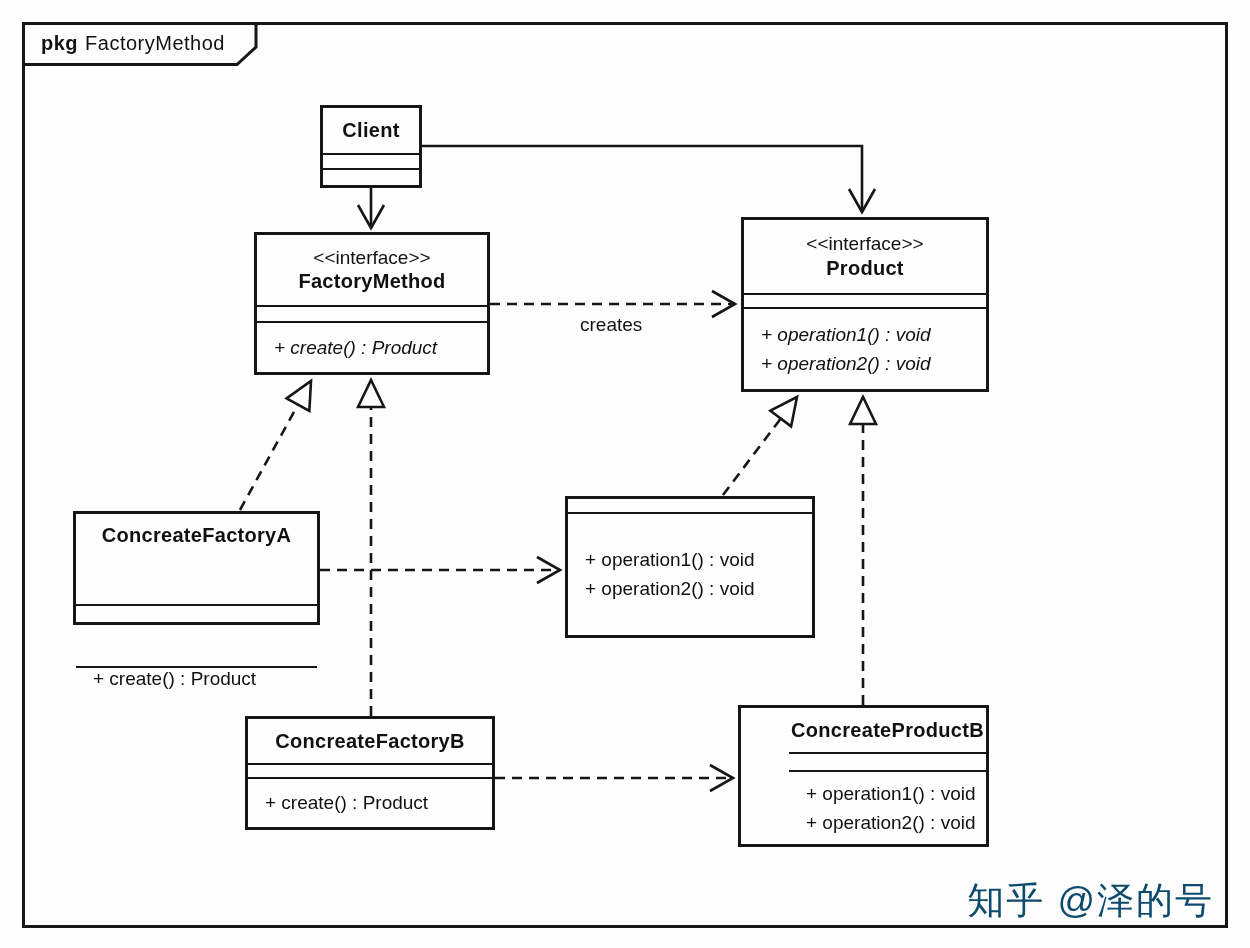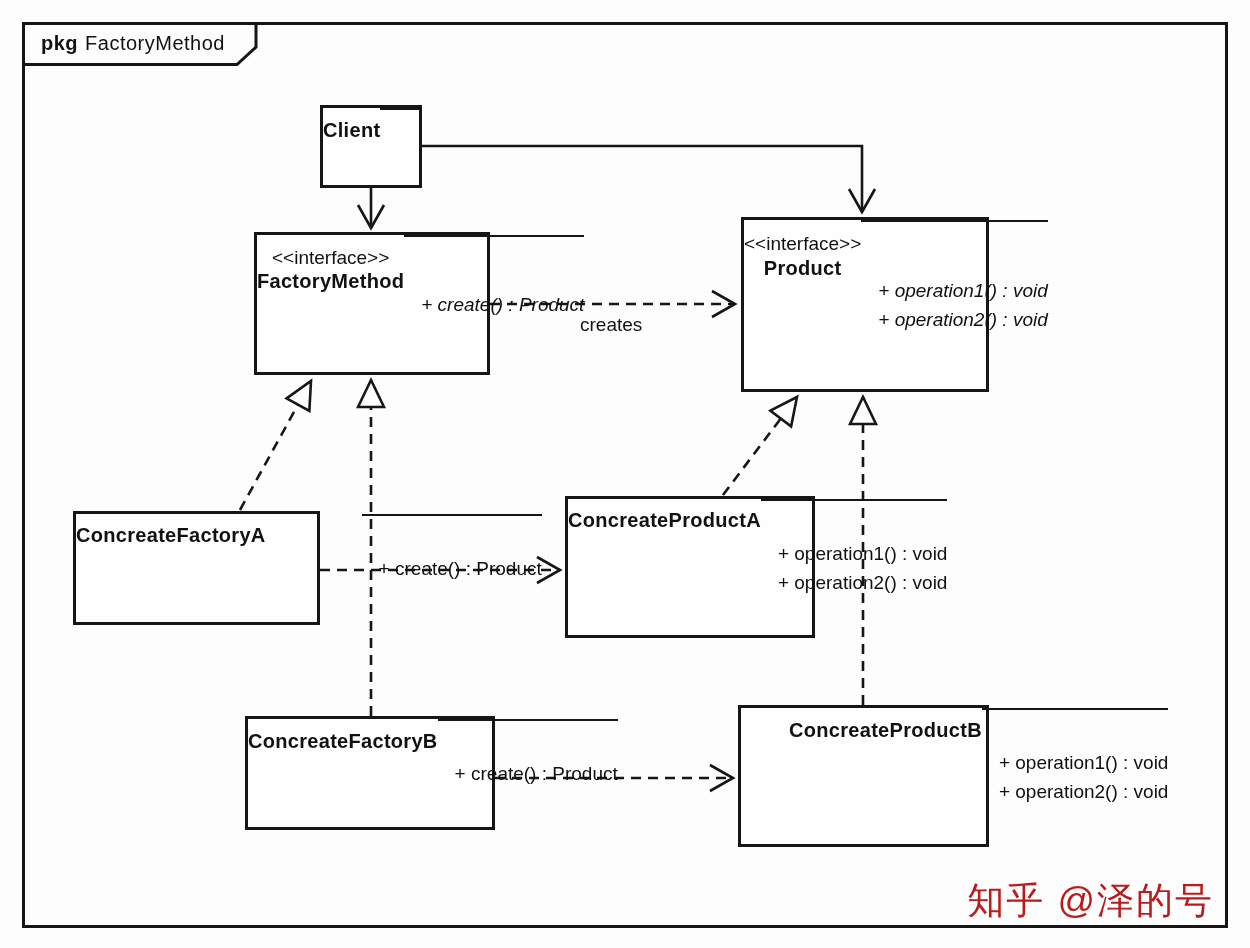--- a/index.html
+++ b/index.html
@@ -19,21 +19,21 @@
     position: absolute; left: 0; top: 0; width: 1250px; height: 948px;
     z-index: 1;
   }
   .pkg-label {
     position: absolute; left: 41px; top: 32px; z-index: 3;
     font-size: 20px; letter-spacing: 0.5px; white-space: nowrap;
   }
   .pkg-label .kw { font-weight: bold; margin-right: 7px; }
   .class-box {
     position: absolute; z-index: 2; background: #fefefe;
-    border: 3px solid #161616; display: flex; 
+    border: 3px solid #161616; display: flex; flex-direction: column;
   }
   .comp { flex: none; }
   .comp + .comp { border-top: 2px solid #161616; }
   .title-comp {
     display: flex; flex-direction: column; justify-content: center;
     align-items: center; line-height: 1.25;
   }
   .stereotype { font-size: 19px; }
   .class-name { font-size: 20px; font-weight: bold; letter-spacing: 0.3px; }
   .methods-comp {
@@ -41,21 +41,21 @@
     padding-left: 17px; row-gap: 7px;
   }
   .method { font-size: 19px; white-space: nowrap; }
   .it { font-style: italic; }
   .edge-label {
     position: absolute; z-index: 2; font-size: 19px; white-space: nowrap;
   }
   .creates-pos { left: 580px; top: 314px; }
   .watermark {
     position: absolute; right: 36px; top: 876px; z-index: 3;
-    font-size: 37px; color: #b91c1c; letter-spacing: 2px; white-space: nowrap;
+    font-size: 37px; color: #0c4a6e; letter-spacing: 2px; white-space: nowrap;
   }
 </style>
 </head>
 <body>
 
 <div class="frame"></div>
 
 <svg class="connectors" viewBox="0 0 1250 948" xmlns="http://www.w3.org/2000/svg">
   <defs>
     <marker id="mOpen" markerUnits="userSpaceOnUse" markerWidth="28" markerHeight="30" refX="25" refY="15" orient="auto">
@@ -126,23 +126,20 @@
   <div class="comp title-comp" style="height:42px;">
     <div class="class-name">ConcreateFactoryA</div>
   </div>
   <div class="comp" style="height:14px;"></div>
   <div class="comp methods-comp" style="flex:1;">
     <div class="method">+ create() : Product</div>
   </div>
 </div>
 
 <div class="class-box" style="left:565px; top:496px; width:250px; height:142px;">
-  <div class="comp title-comp" style="height:42px;">
-    <div class="class-name">ConcreateProductA</div>
-  </div>
   <div class="comp" style="height:13px;"></div>
   <div class="comp methods-comp" style="flex:1;">
     <div class="method">+ operation1() : void</div>
     <div class="method">+ operation2() : void</div>
   </div>
 </div>
 
 <div class="class-box" style="left:245px; top:716px; width:250px; height:114px;">
   <div class="comp title-comp" style="height:44px;text-align:right;">
     <div class="class-name">ConcreateFactoryB</div>

